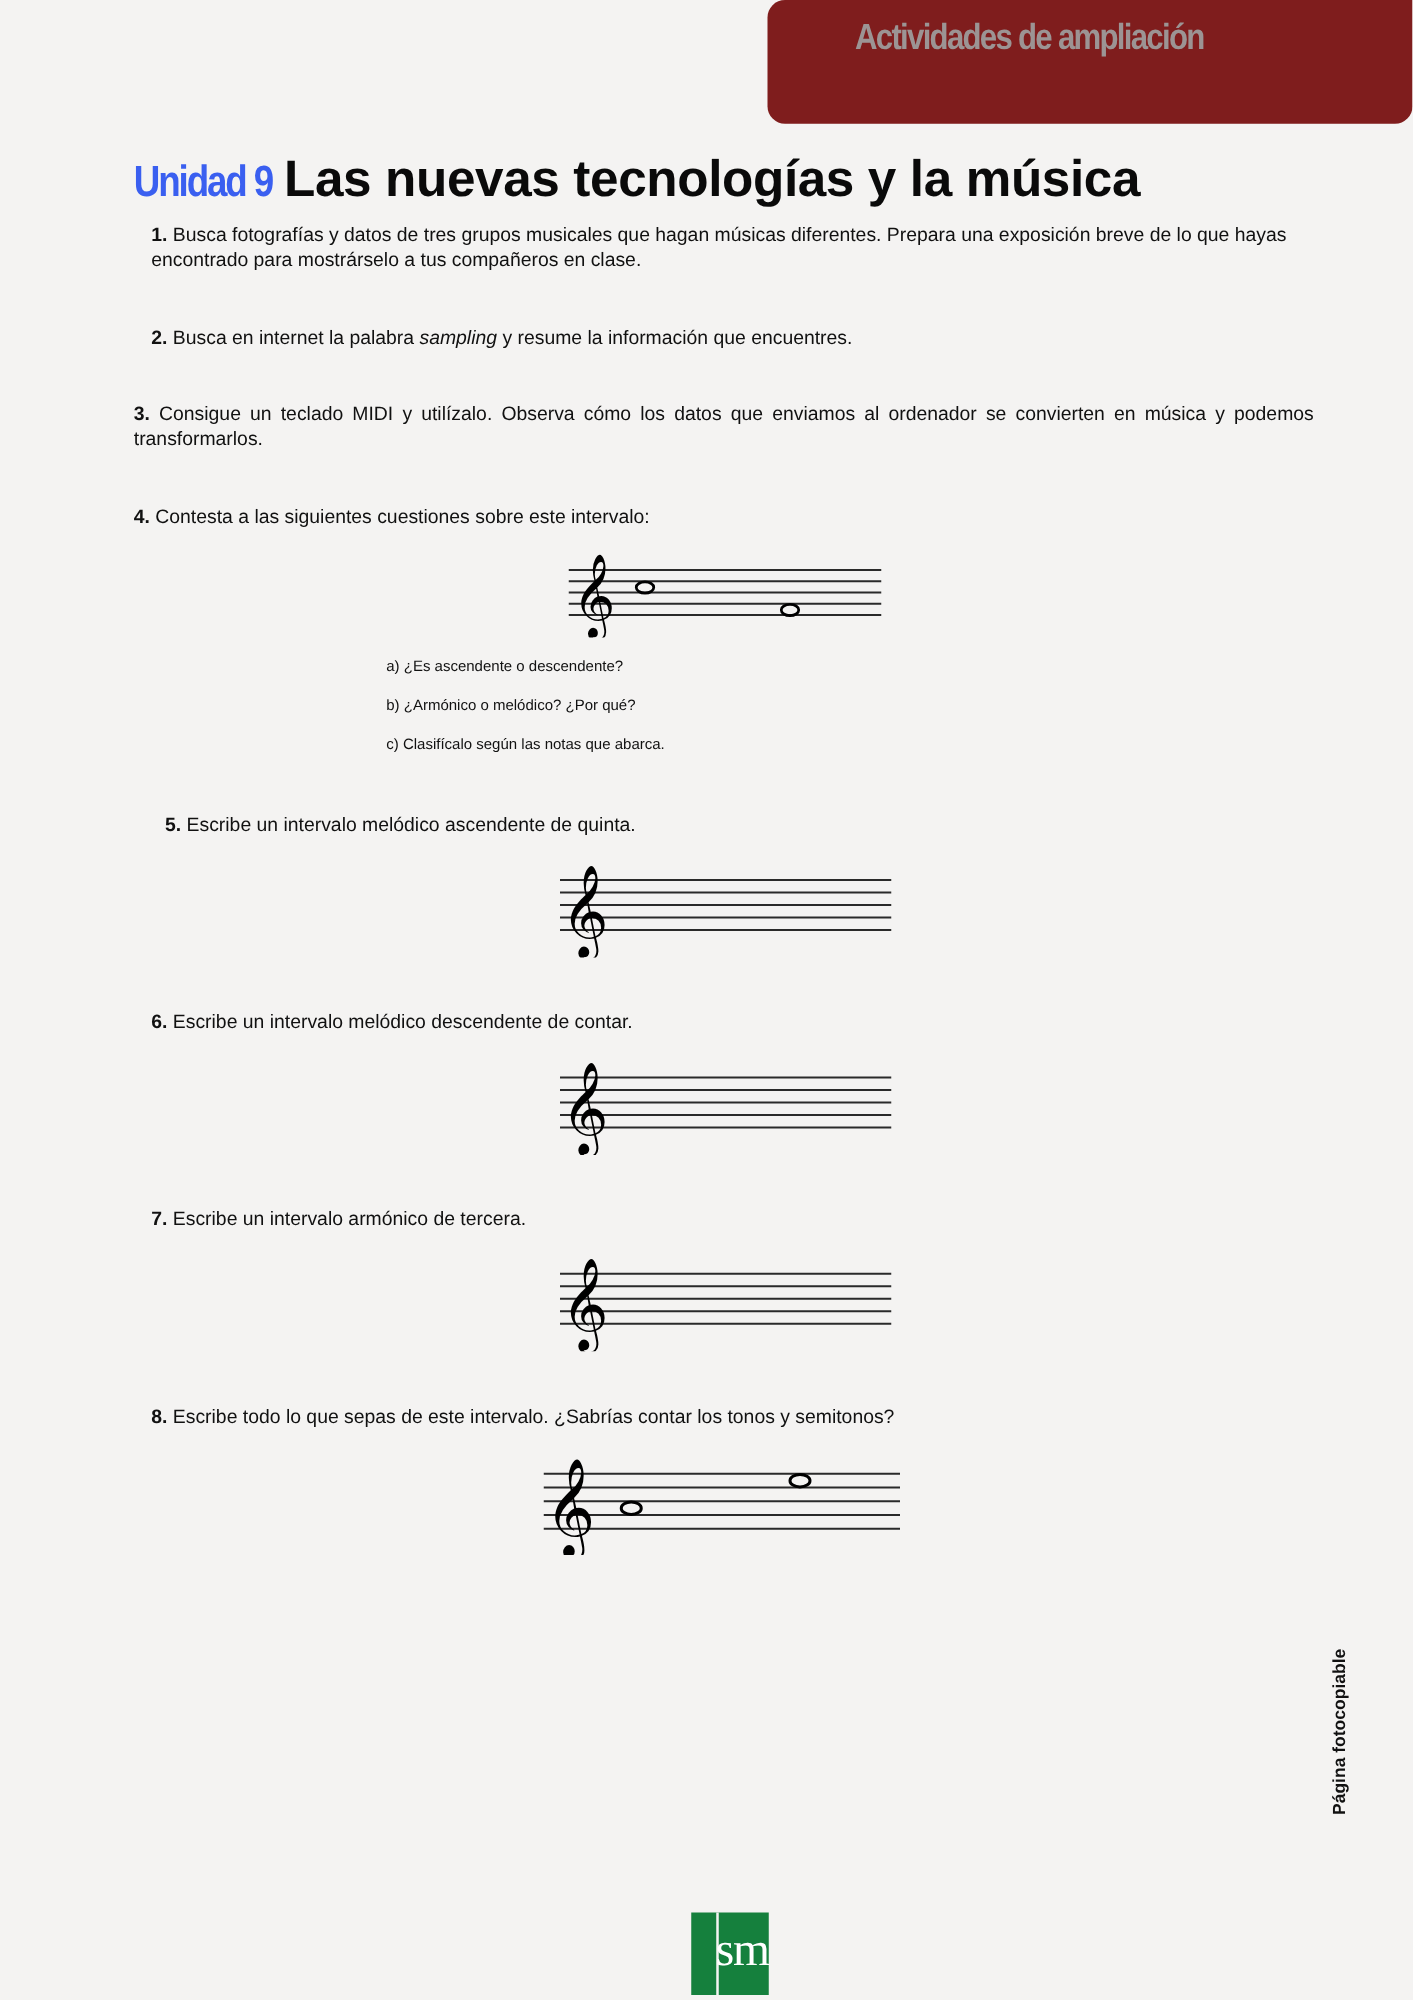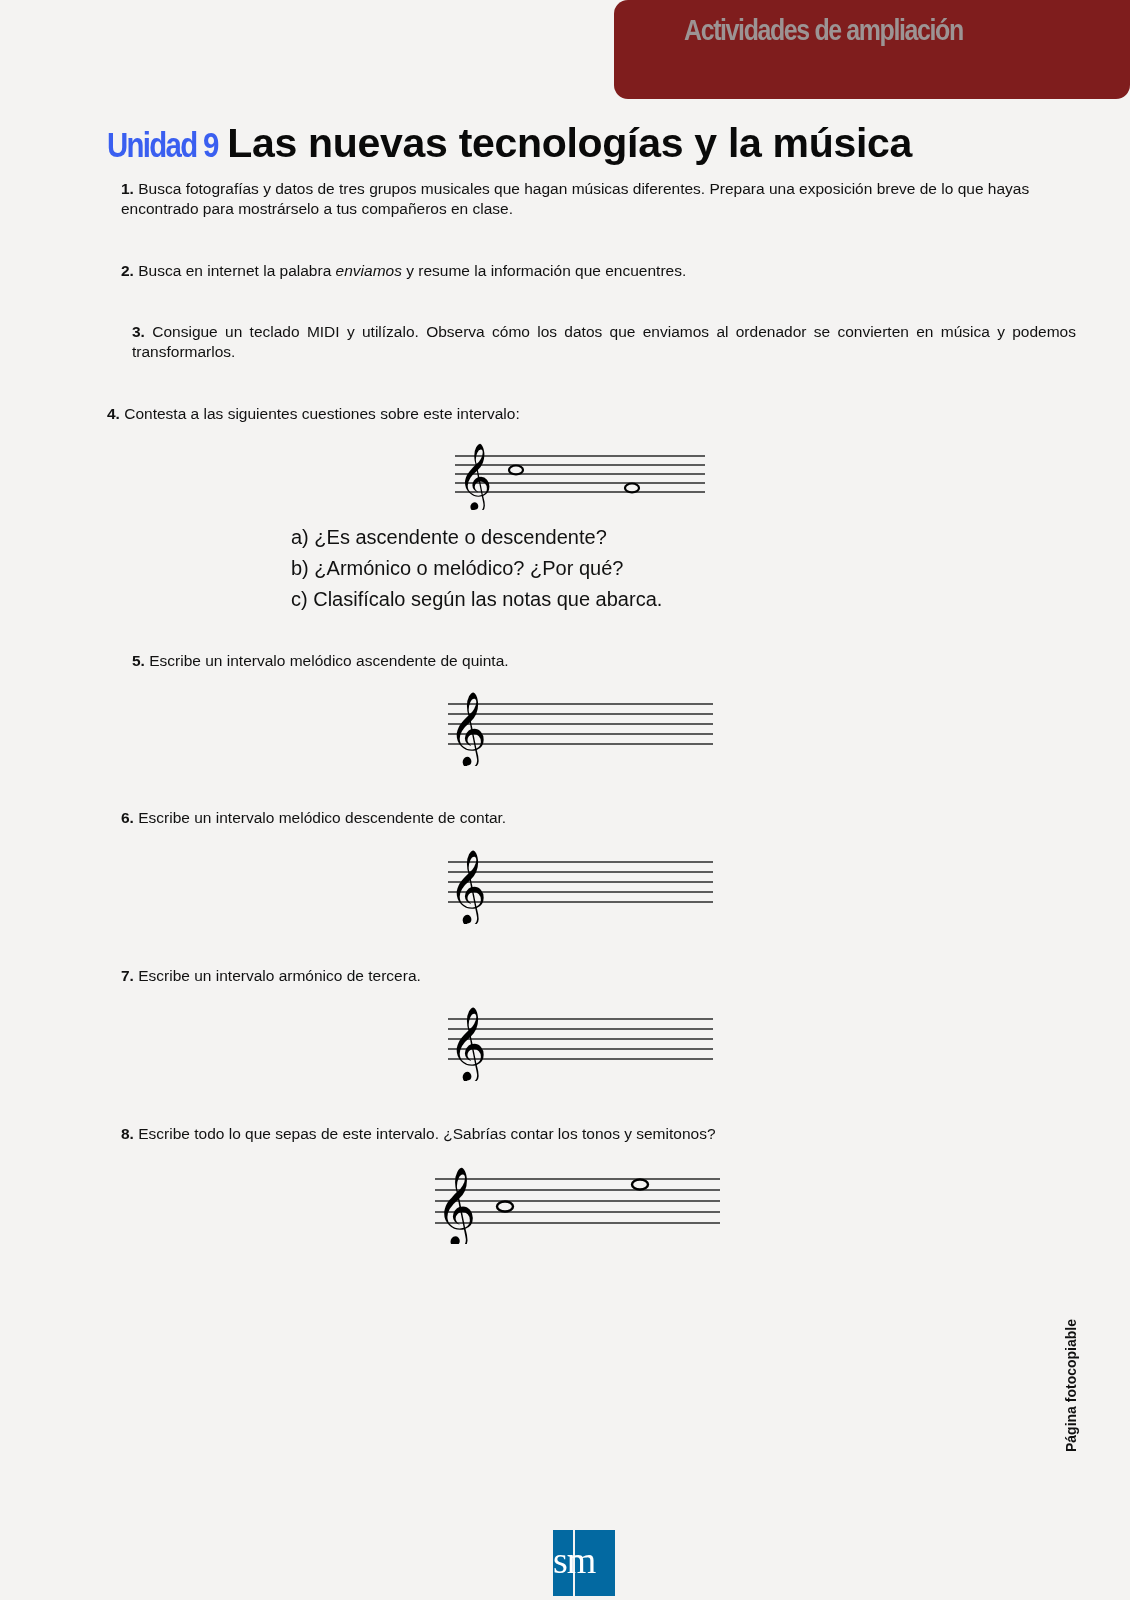--- a/index.html
+++ b/index.html
@@ -35,31 +35,31 @@
     transform: scaleX(0.84); transform-origin: left center;
     margin-right: -16px;
   }
   .page-title {
     font-weight: bold; font-size: 41px; color: #0a0a0a; letter-spacing: -0.3px;
   }
   .q {
     position: absolute; font-size: 15.5px; line-height: 20px; color: #111;
   }
   .q b { font-weight: bold; }
-  .q-justify { text-align: justify; margin-left: 25px; }
-  .sub-q { position: absolute; left: 291px; font-size: 20px; color: #111; }
+  .q-justify { text-align: justify; }
+  .sub-q { position: absolute; left: 309px; font-size: 12px; color: #111; }
   .staff { position: absolute; }
   .side-label {
     position: absolute; left: 1063px; top: 1452px;
     transform: rotate(-90deg); transform-origin: left top;
     font-weight: bold; font-size: 14px; color: #111; white-space: nowrap;
   }
   .logo {
     position: absolute; left: 553px; top: 1530px; width: 62px; height: 66px;
-    background: #0369a1; display: flex; align-items: center; justify-content: flex-start;
+    background: #15803d; display: flex; align-items: center; justify-content: flex-end;
   }
   .logo-divider {
     position: absolute; left: 20px; top: 0; width: 2px; height: 66px; background: #f4f3f2;
   }
   .logo-text {
     font-family: "Liberation Serif", serif; color: #fff; font-size: 38px;
     letter-spacing: -1px; position: relative; top: -3px;
   }
 </style>
 </head>
@@ -74,21 +74,21 @@
   <span class="page-title">Las nuevas tecnologías y la música</span>
 </div>
 
 <div class="q" style="left:121px; top:179px; width:930px;">
   <b>1.</b>
   <span>Busca fotografías y datos de tres grupos musicales que hagan músicas diferentes. Prepara una exposición breve de lo que hayas encontrado para mostrárselo a tus compañeros en clase.</span>
 </div>
 
 <div class="q" style="left:121px; top:261px; width:930px;">
   <b>2.</b>
-  <span>Busca en internet la palabra </span><i>enviamos</i><span> y resume la información que encuentres.</span>
+  <span>Busca en internet la palabra </span><i>sampling</i><span> y resume la información que encuentres.</span>
 </div>
 
 <div class="q q-justify" style="left:107px; top:322px; width:944px;">
   <b>3.</b>
   <span>Consigue un teclado MIDI y utilízalo. Observa cómo los datos que enviamos al ordenador se convierten en música y podemos transformarlos.</span>
 </div>
 
 <div class="q" style="left:107px; top:404px; width:930px;">
   <b>4.</b>
   <span>Contesta a las siguientes cuestiones sobre este intervalo:</span>

